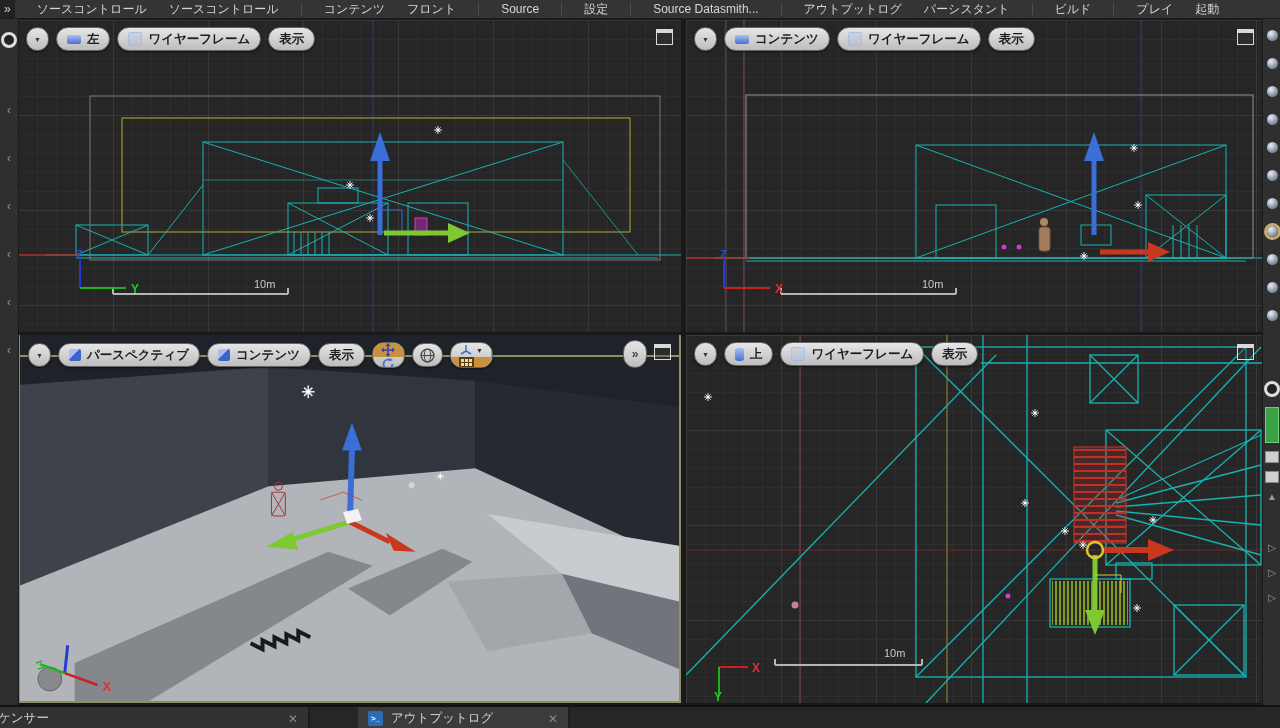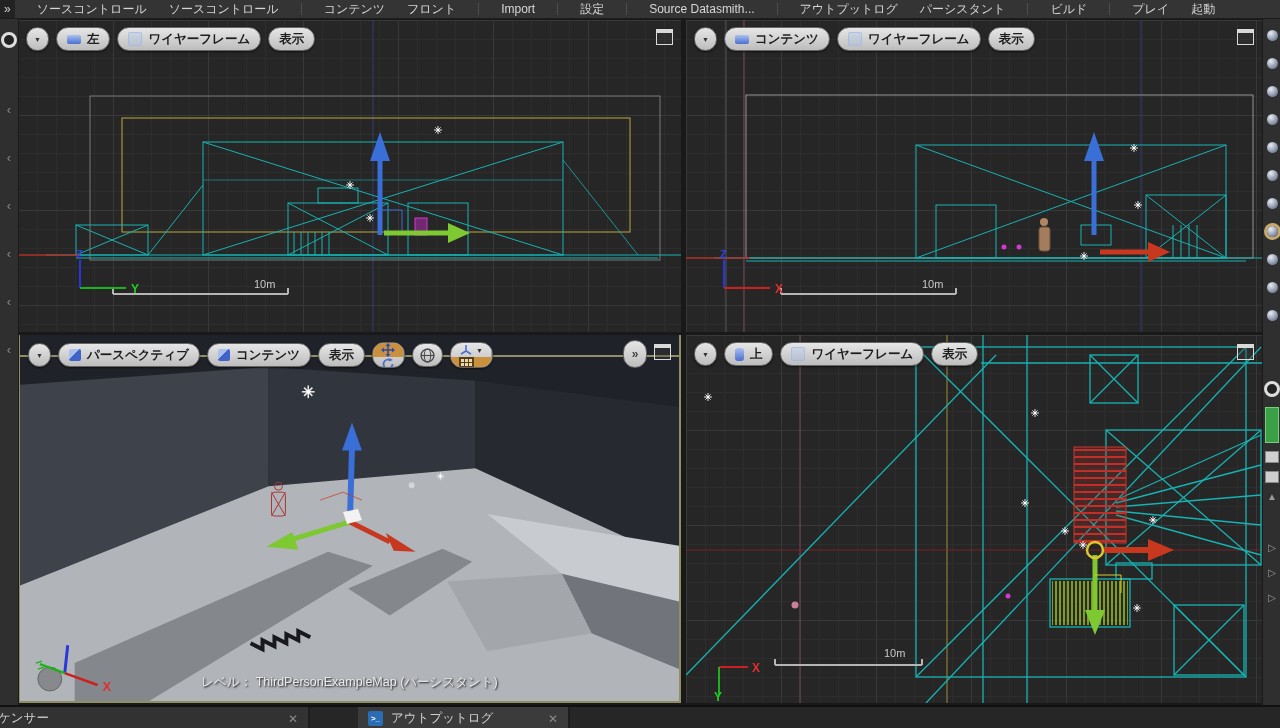--- a/index.html
+++ b/index.html
@@ -105,21 +105,21 @@
   </svg>
 
   <div class="menu-bar">
     <span class="menu-chevron">»</span>
     <span class="mi">ソースコントロール</span>
     <span class="mi">ソースコントロール</span>
     <div class="msep"></div>
     <span class="mi">コンテンツ</span>
     <span class="mi">フロント</span>
     <div class="msep"></div>
-    <span class="mi">Import</span>
+    <span class="mi">Source</span>
     <div class="msep"></div>
     <span class="mi">設定</span>
     <div class="msep"></div>
     <span class="mi">Source Datasmith...</span>
     <div class="msep"></div>
     <span class="mi">アウトプットログ</span>
     <span class="mi">パーシスタント</span>
     <div class="msep"></div>
     <span class="mi">ビルド</span>
     <div class="msep"></div>
@@ -438,21 +438,20 @@
             <span class="grid-icon"></span>
           </span>
           <span class="seg">
             <span class="num">10</span>
               <span class="carat">▼</span>
           </span>
         </span>
       </div>
       <div class="ovf-pill">»</div>
       <div class="max-btn"></div>
-      <div class="level-label">レベル： ThirdPersonExampleMap (パーシスタント)</div>
     </div>
 
     <div class="vp vp-br">
       <svg class="vp-canvas" viewBox="0 0 576 368">
         <line x1="114" y1="0" x2="114" y2="368" stroke="rgba(200,110,150,.5)"></line>
         <line x1="261" y1="0" x2="261" y2="368" stroke="#b9a83c" opacity=".8"></line>
         <line x1="0" y1="215" x2="576" y2="215" stroke="#992222" opacity=".75"></line>
         <g stroke="#17b2b2" fill="none" stroke-width="1.3">
           <rect x="230" y="12" width="330" height="330"></rect>
           <line x1="230" y1="12" x2="560" y2="342"></line>

